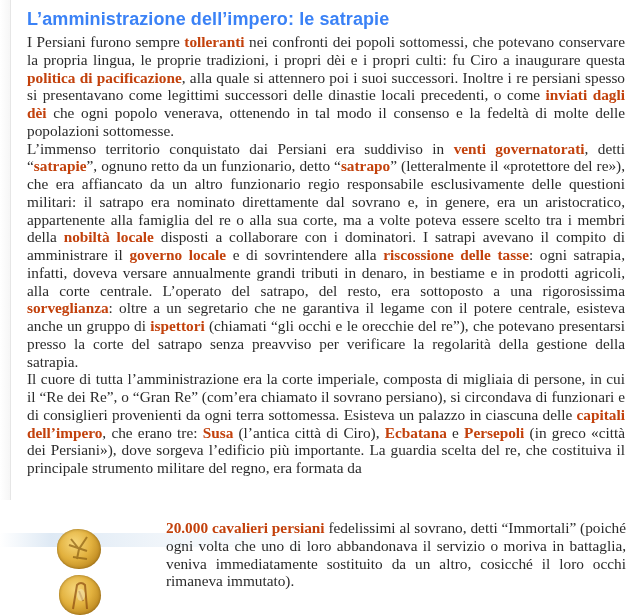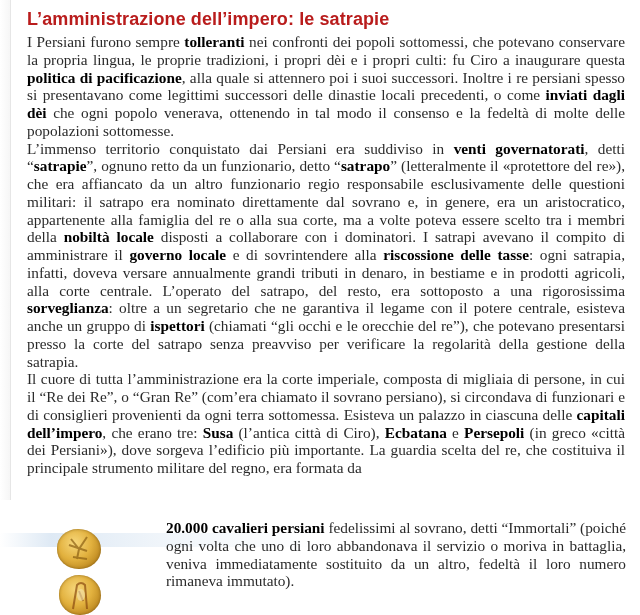--- a/index.html
+++ b/index.html
@@ -26,34 +26,34 @@
     position: absolute;
     left: 27px;
     top: 8px;
     width: 598px;
   }
   .title {
     font-family: "Liberation Sans", "DejaVu Sans", sans-serif;
     font-weight: bold;
     font-size: 18px;
     line-height: 22px;
-    color: #b91c1c;
+    color: #3b82f6;
     margin: 0 0 3px 0;
     letter-spacing: 0.1px;
   }
   .para {
     font-size: 15.3px;
     line-height: 17.75px;
     text-align: justify;
     margin: 0;
     hyphens: manual;
   }
   .para b {
     font-weight: bold;
-    color: #000000;
+    color: #c2410c;
   }
   .bottom-band {
     position: absolute;
     left: 0;
     top: 533px;
     width: 640px;
     height: 14px;
     background: linear-gradient(to right, rgba(220,232,244,0) 0%, rgba(214,228,242,0.8) 8%, rgba(225,235,245,0.5) 25%, rgba(255,255,255,0) 50%);
   }
   .coins {
@@ -110,14 +110,14 @@
   </div>
   <div class="coin bottom">
     <svg class="coin-figure" viewBox="0 0 42 40">
       <path d="M14 34 L18 10 Q22 6 26 10 L28 34 M20 16 L24 26" stroke="#8a4a10" stroke-width="2" fill="none" opacity="0.7"></path>
       <ellipse cx="22" cy="20" rx="4" ry="6" fill="#f3e2b0" opacity="0.6"></ellipse>
     </svg>
   </div>
 </div>
 
 <div class="side-text">
-  <p class="para"><b>20.000 cavalieri persiani</b><span> fedelissimi al sovrano, detti “Immortali” (poiché ogni volta che uno di loro abbandonava il servizio o moriva in battaglia, veniva immediatamente sostituito da un altro, fedeltà il loro numero rimaneva immutato).</span></p>
+  <p class="para"><b>20.000 cavalieri persiani</b><span> fedelissimi al sovrano, detti “Immortali” (poiché ogni volta che uno di loro abbandonava il servizio o moriva in battaglia, veniva immediatamente sostituito da un altro, cosicché il loro occhi rimaneva immutato).</span></p>
 </div>
 
 </body></html>

